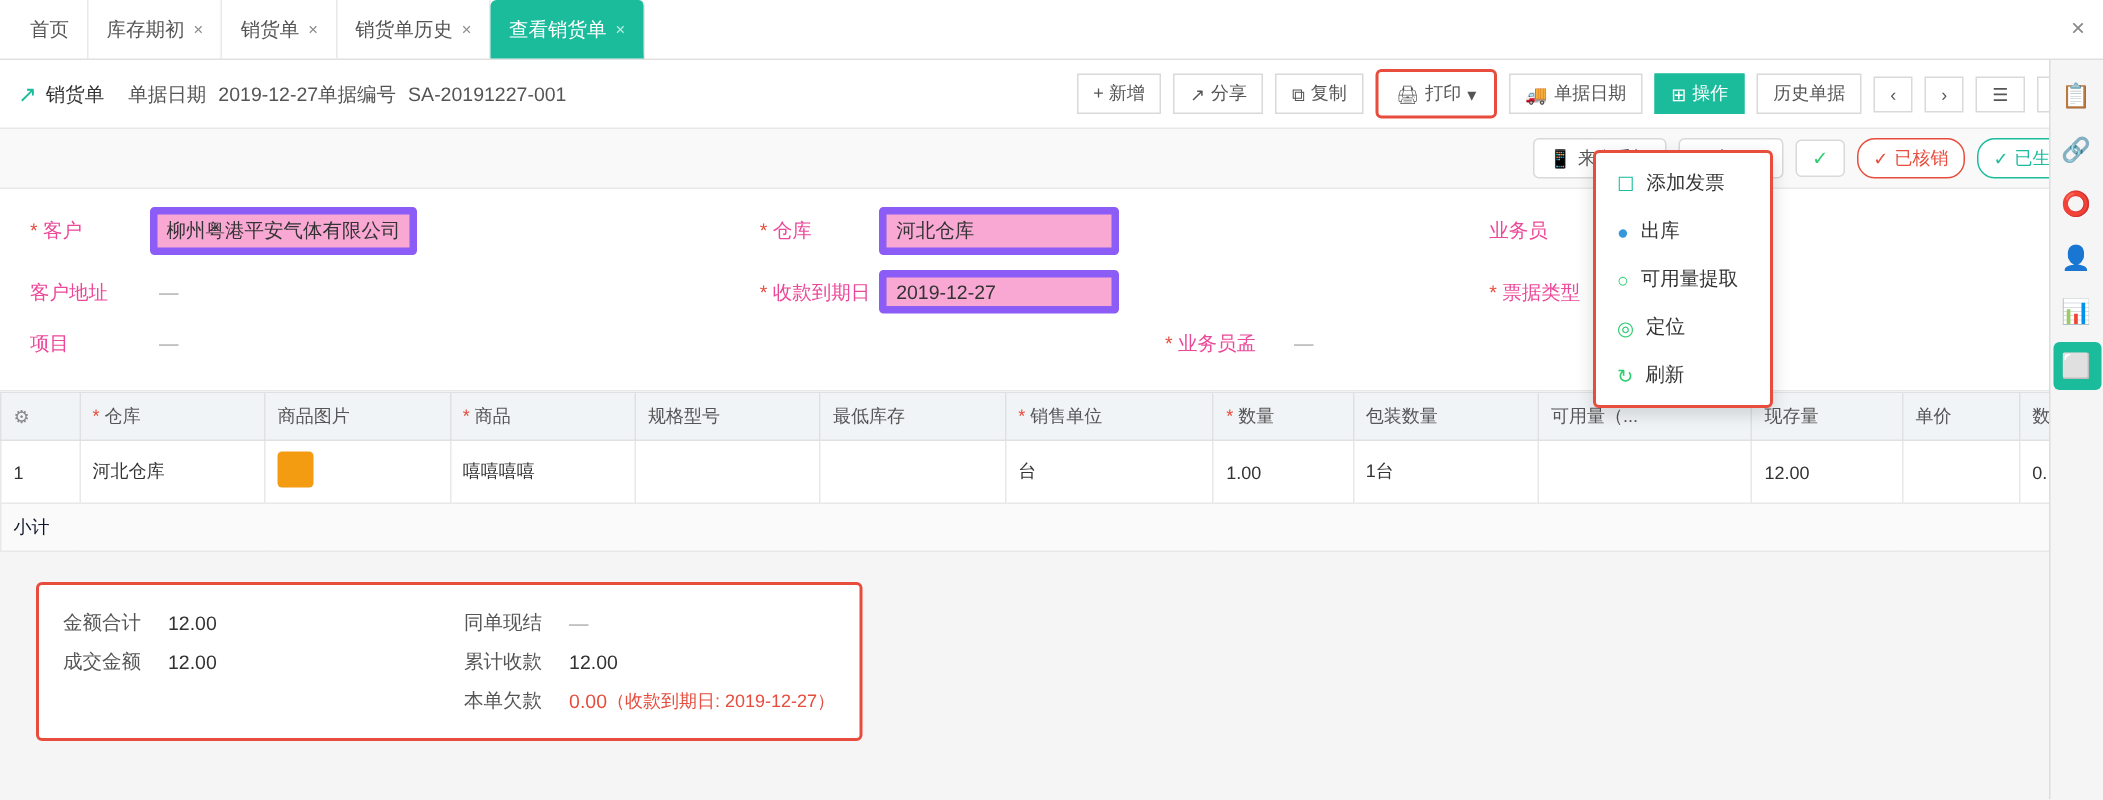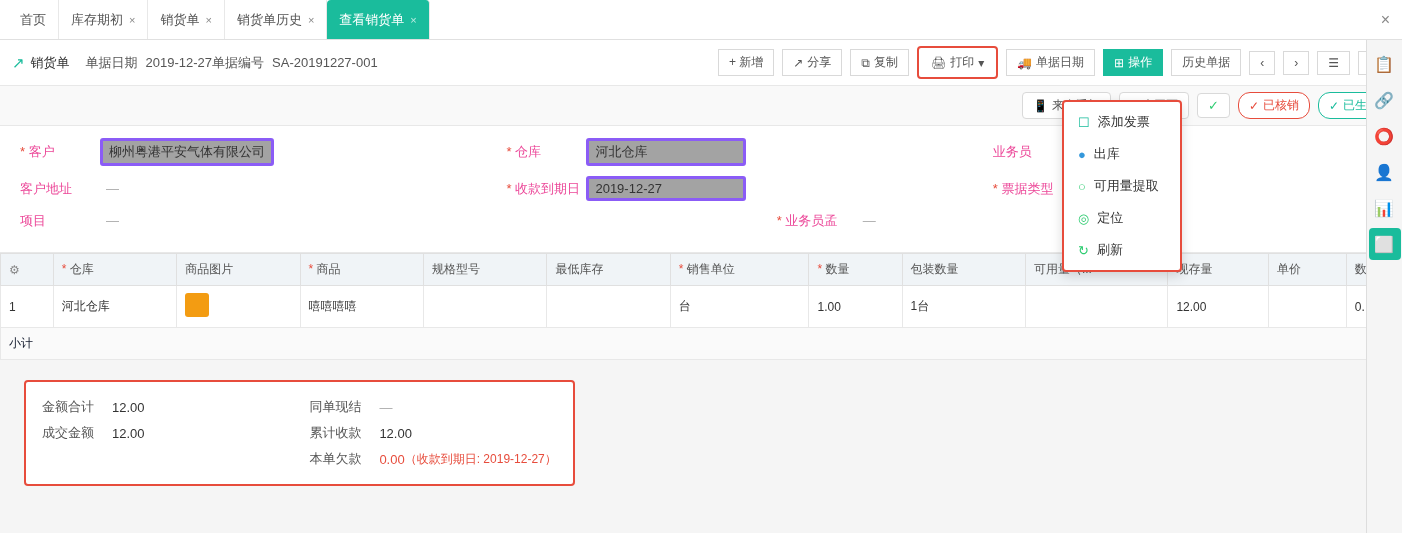--- a/index.html
+++ b/index.html
@@ -68,21 +68,21 @@
     .check-icon { color: #2ecc71; font-size: 13px; }
 
     
     .form-area {
       background: #fff; padding: 12px 20px; border-bottom: 1px solid #e8e8e8;
     }
     .form-row { display: flex; align-items: center; margin-bottom: 10px; gap: 0; }
     .form-field { display: flex; align-items: center; flex: 1; min-width: 0; }
     .form-label { color: #ec4899; font-size: 13px; white-space: nowrap; min-width: 80px; }
     .form-label.required::before { content: "* "; color: #e74c3c; }
-    .form-value { color: #333; font-size: 13px; padding: 2px 6px; border: 3px solid #8b5cf6; border-radius: 3px; background: #a3a3a3; min-width: 160px; }
+    .form-value { color: #333; font-size: 13px; padding: 2px 6px; border: 5px solid #8b5cf6; border-radius: 3px; background: #f9a8d4; min-width: 160px; }
     .form-value.plain { border: none; background: transparent; }
     .form-value.dash { color: #aaa; }
 
     
     .table-container { background: #fff; overflow-x: auto; }
     .data-table { width: 100%; border-collapse: collapse; font-size: 12px; }
     .data-table th {
       background: #f0f4f7; border: 1px solid #e0e0e0;
       padding: 7px 8px; text-align: left; white-space: nowrap; color: #555;
       font-weight: normal;

